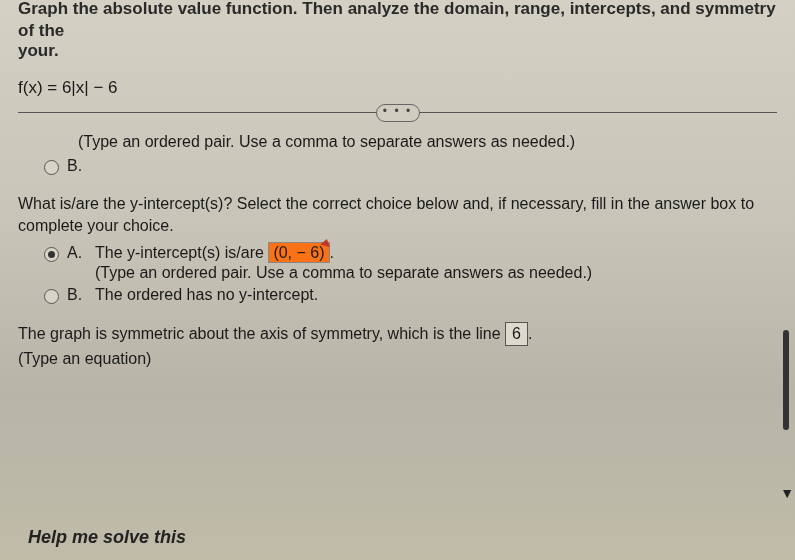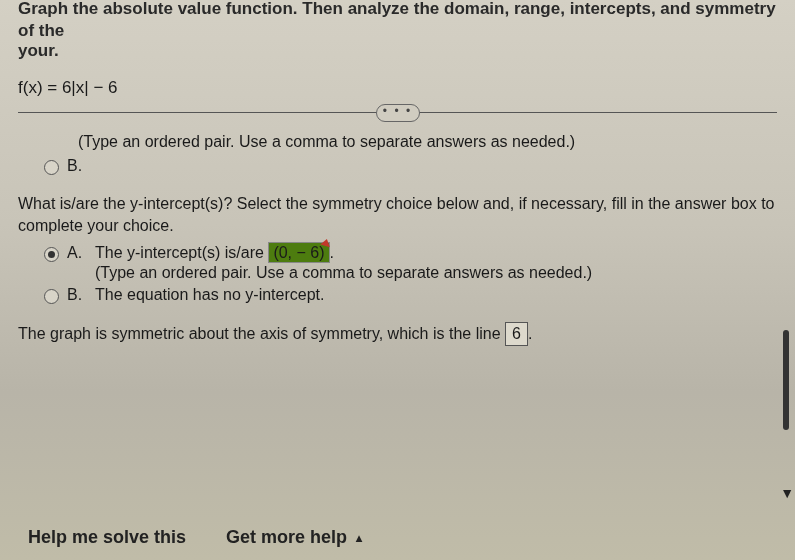--- a/index.html
+++ b/index.html
@@ -95,21 +95,21 @@
       width: 20px;
     }
     .question {
       font-size: 16px;
       margin: 18px 0 8px 0;
       line-height: 1.35;
     }
     .answer-box {
       border: 1px solid #888;
       padding: 1px 4px;
-      background: #4d7c0f;
+      background: #f97316;
     }
     .answer-box.with-caret {
       position: relative;
     }
     .answer-box.with-caret::after {
       content: '';
       position: absolute;
       top: -4px;
       right: -2px;
       width: 0; height: 0;
@@ -135,20 +135,21 @@
       position: absolute;
       bottom: 12px;
       left: 0; right: 0;
       padding: 0 28px;
       display: flex;
       gap: 40px;
       font-size: 18px;
       font-weight: bold;
       color: #222;
       align-items: center;
+      font-style: italic;
     }
     .footer .chev {
       display: inline-block;
       margin-left: 4px;
       font-size: 12px;
       vertical-align: middle;
     }
     .scroll-indicator {
       position: absolute;
       right: 6px;
@@ -180,46 +181,43 @@
   </div>
 
   <div class="indent-block">
     <div class="hint">(Type an ordered pair. Use a comma to separate answers as needed.)</div>
   </div>
   <div class="option-row">
     <span class="radio"></span>
     <span class="opt-label">B.</span>
   </div>
 
-  <div class="question">What is/are the y-intercept(s)? Select the symmetry choice below and, if necessary, fill in the answer box to complete your choice.</div>
+  <div class="question">What is/are the y-intercept(s)? Select the correct choice below and, if necessary, fill in the answer box to complete your choice.</div>
 
   <div class="option-row">
     <span class="radio selected"></span>
     <span class="opt-label">A.</span>
     <div>
       <span>The y-intercept(s) is/are </span>
       <span class="answer-box with-caret">(0, − 6)</span><span>.</span>
       <div class="type-note">(Type an ordered pair. Use a comma to separate answers as needed.)</div>
     </div>
   </div>
 
   <div class="option-row">
     <span class="radio"></span>
     <span class="opt-label">B.</span>
-    <span>The equation has no y-intercept.</span>
+    <span>The ordered has no y-intercept.</span>
   </div>
 
   <div class="question" style="">
     <span>The graph is symmetric about the axis of symmetry, which is the line </span>
     <span class="small-box">6</span><span>.</span>
+    <div class="type-note">(Type an equation)</div>
   </div>
 </div>
 
 <div class="scroll-indicator"></div>
 <div class="scroll-arrow">▼</div>
 
 <div class="footer">
   <span>Help me solve this</span>
-  <span>
-    <span>Get more help</span>
-    <span class="chev">▴</span>
-  </span>
 </div>
 
 </body></html>

